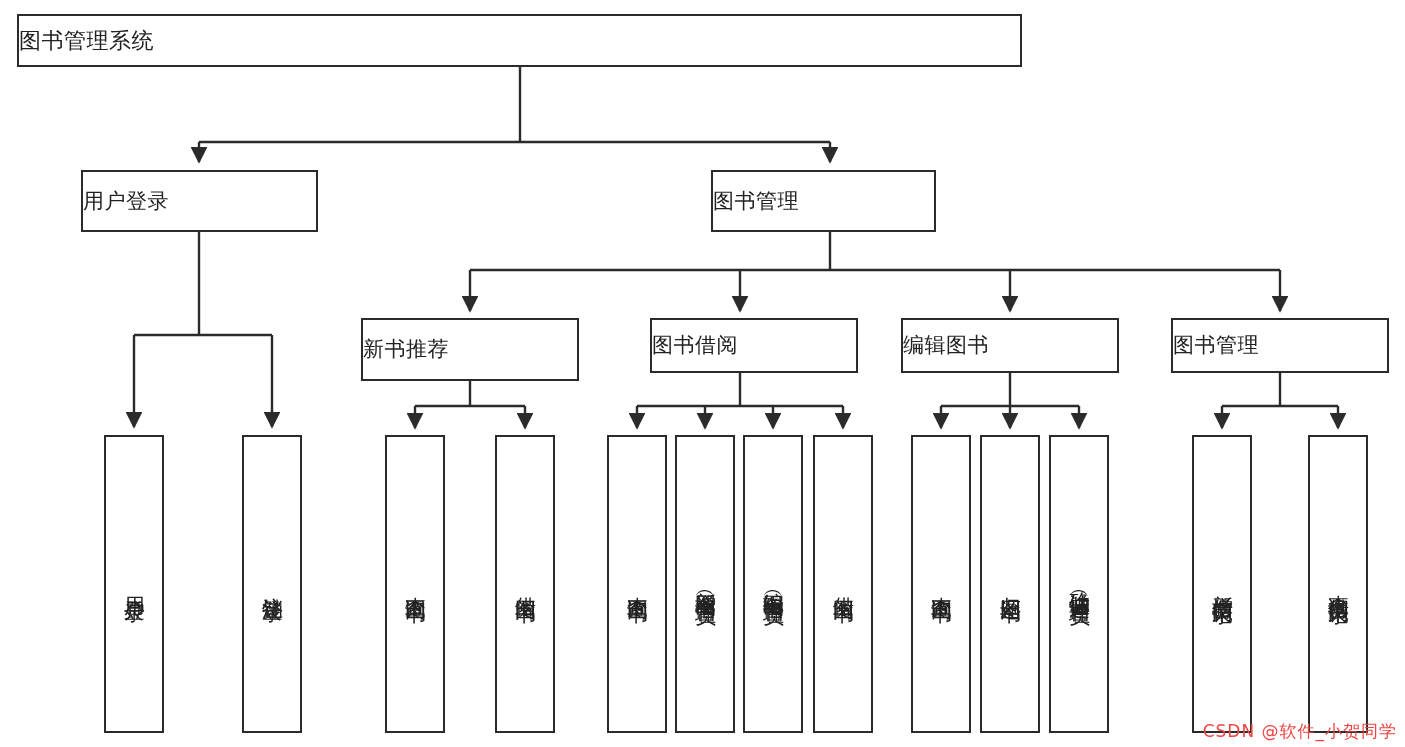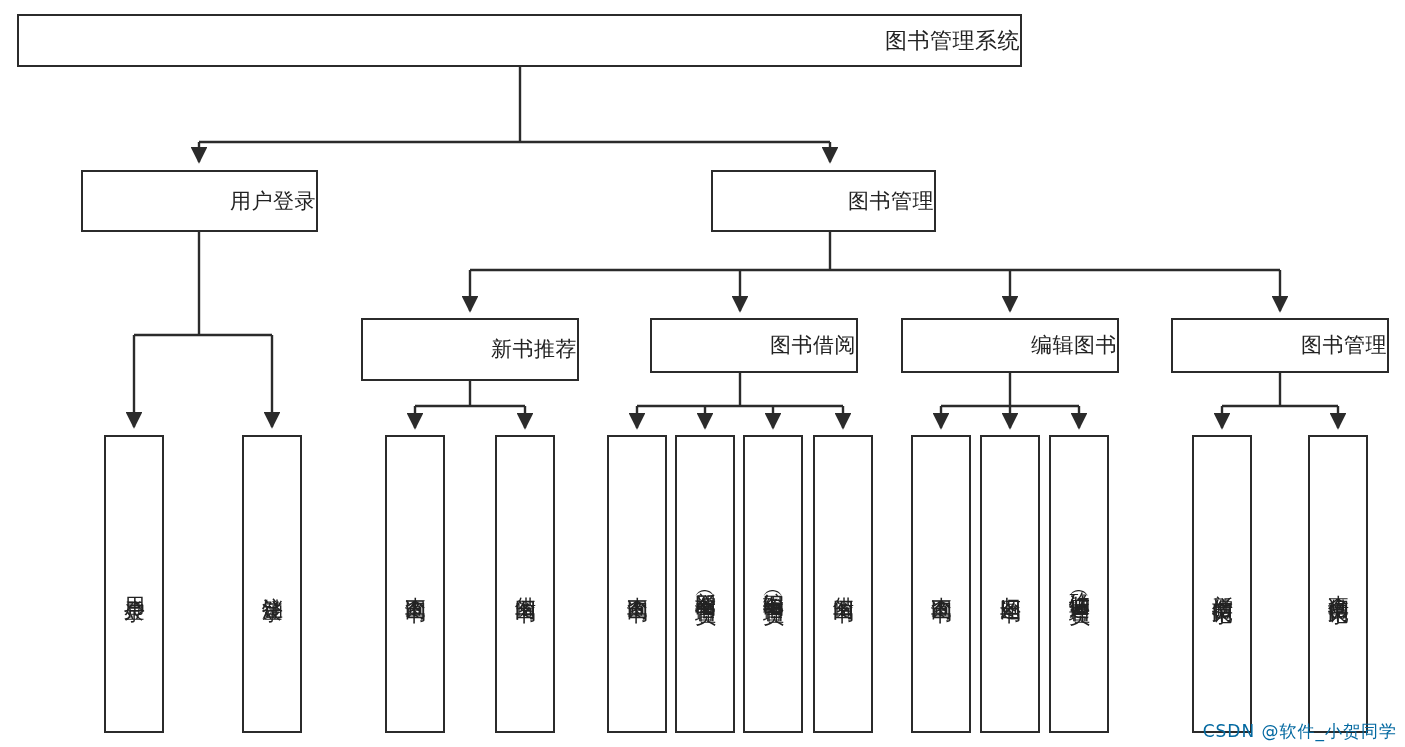--- a/index.html
+++ b/index.html
@@ -25,21 +25,21 @@
     width: 1405px;
     height: 747px;
   }
   .node {
     position: absolute;
     box-sizing: border-box;
     border: 2px solid #2b2b2b;
     background: #ffffff;
     display: flex;
     align-items: center;
-    justify-content: flex-end;
+    justify-content: flex-start;
     color: #222222;
     line-height: 1.18;
   }
   .node-h {
     font-size: 21px;
     letter-spacing: 0.5px;
   }
   .node-root {
     font-size: 22px;
   }
@@ -56,21 +56,21 @@
     writing-mode: vertical-rl;
     text-orientation: upright;
     white-space: nowrap;
     line-height: 1.0;
   }
   .watermark {
     position: absolute;
     right: 8px;
     bottom: 4px;
     font-size: 17px;
-    color: #0369a1;
+    color: #ef4444;
     letter-spacing: 1px;
     white-space: nowrap;
     z-index: 5;
   }
 </style>
 </head>
 <body>
 
 <div id="diagram-root">
 

